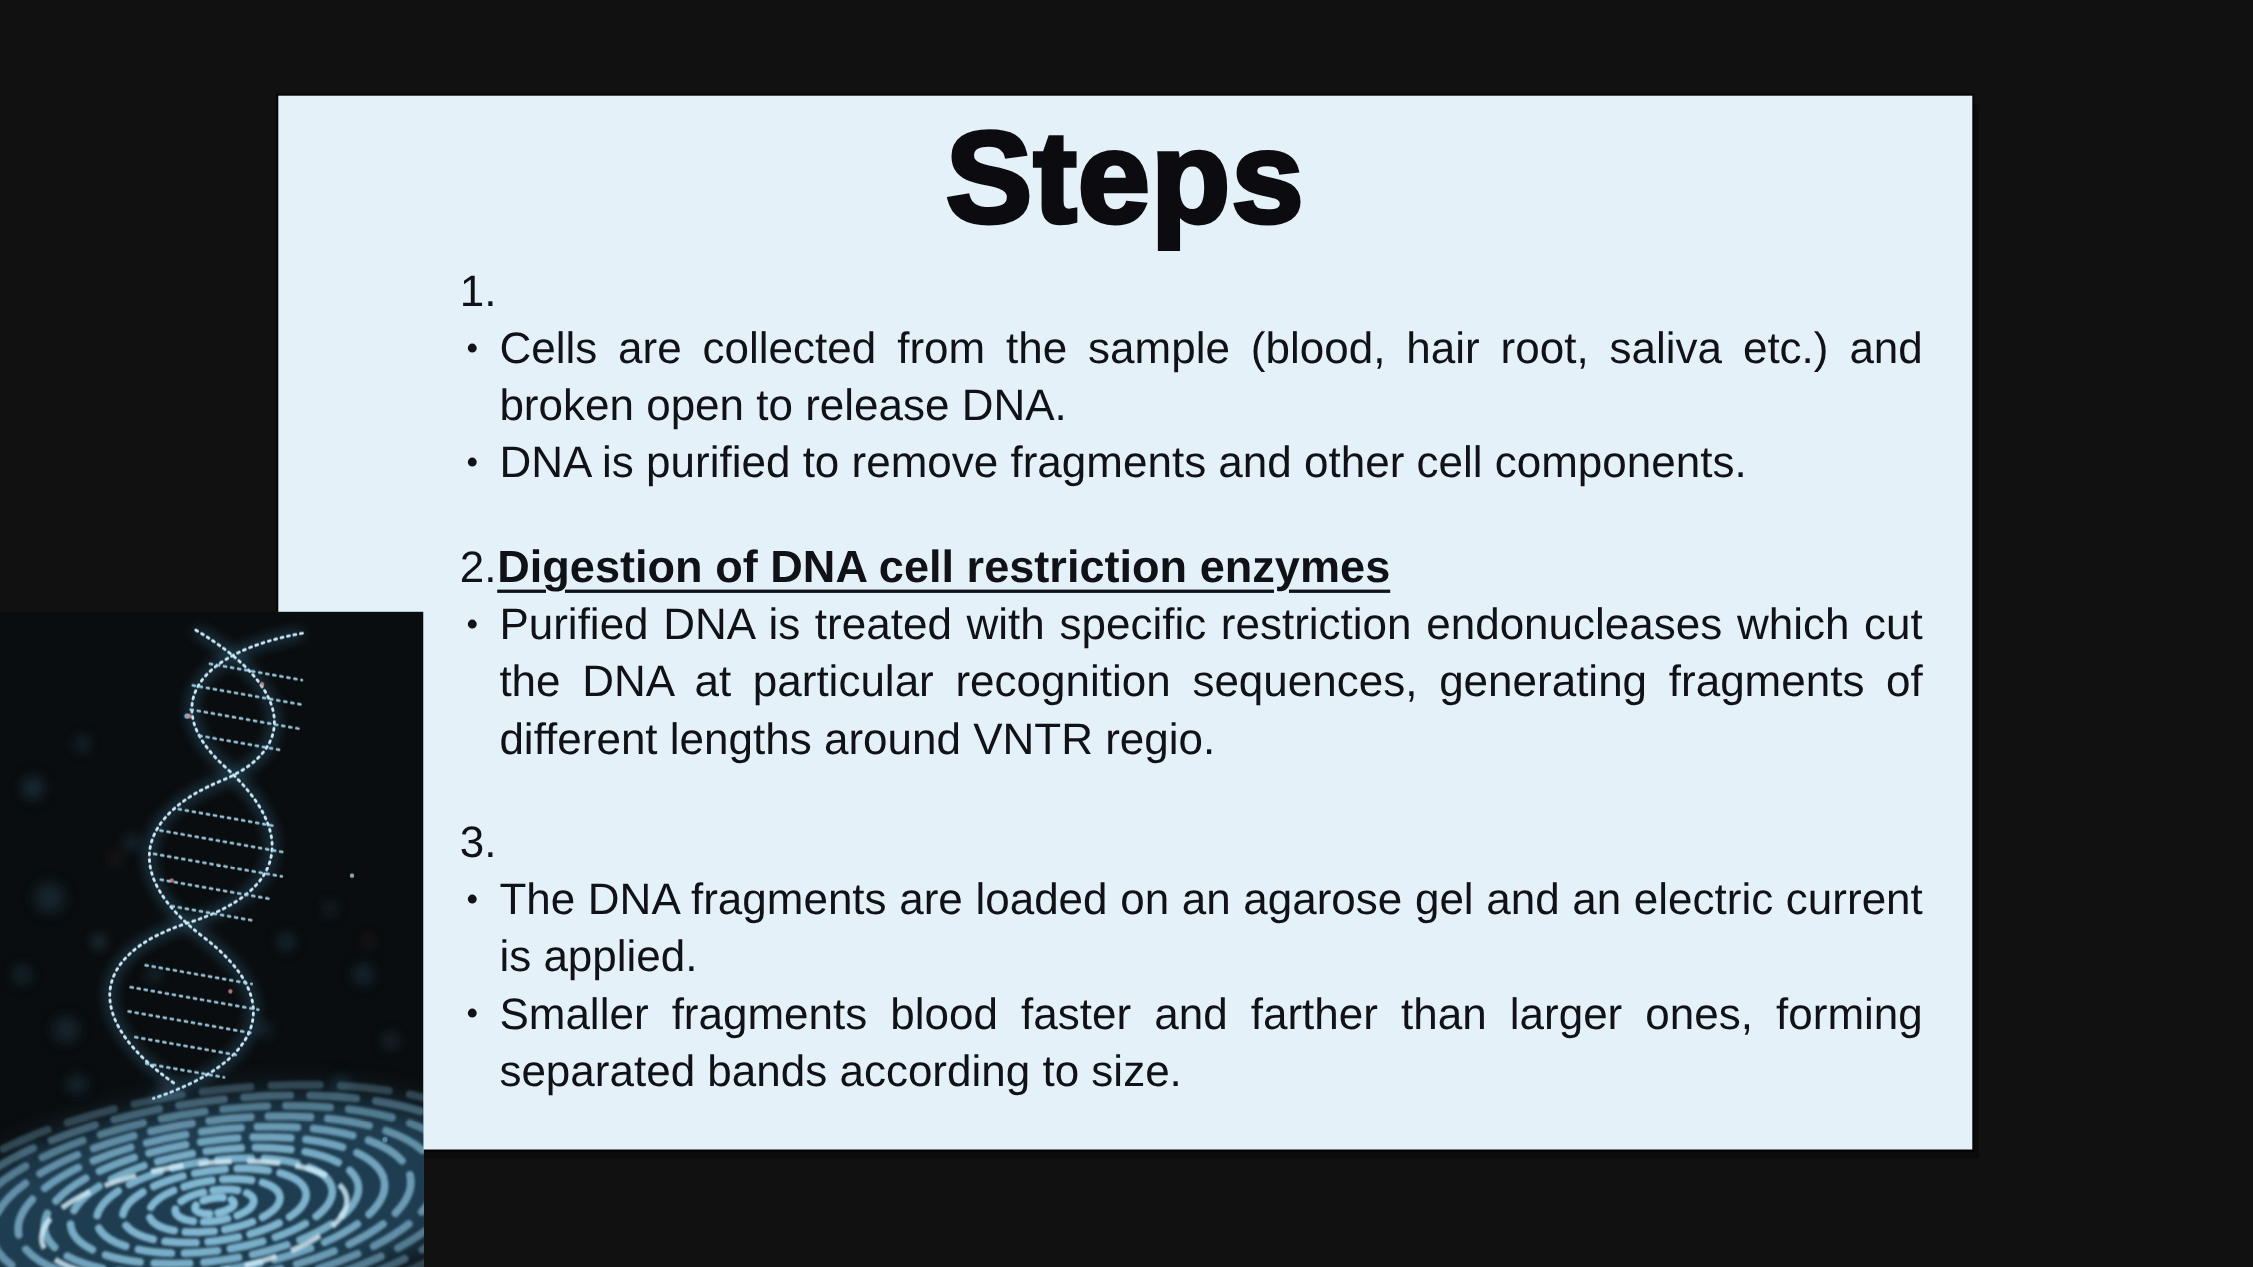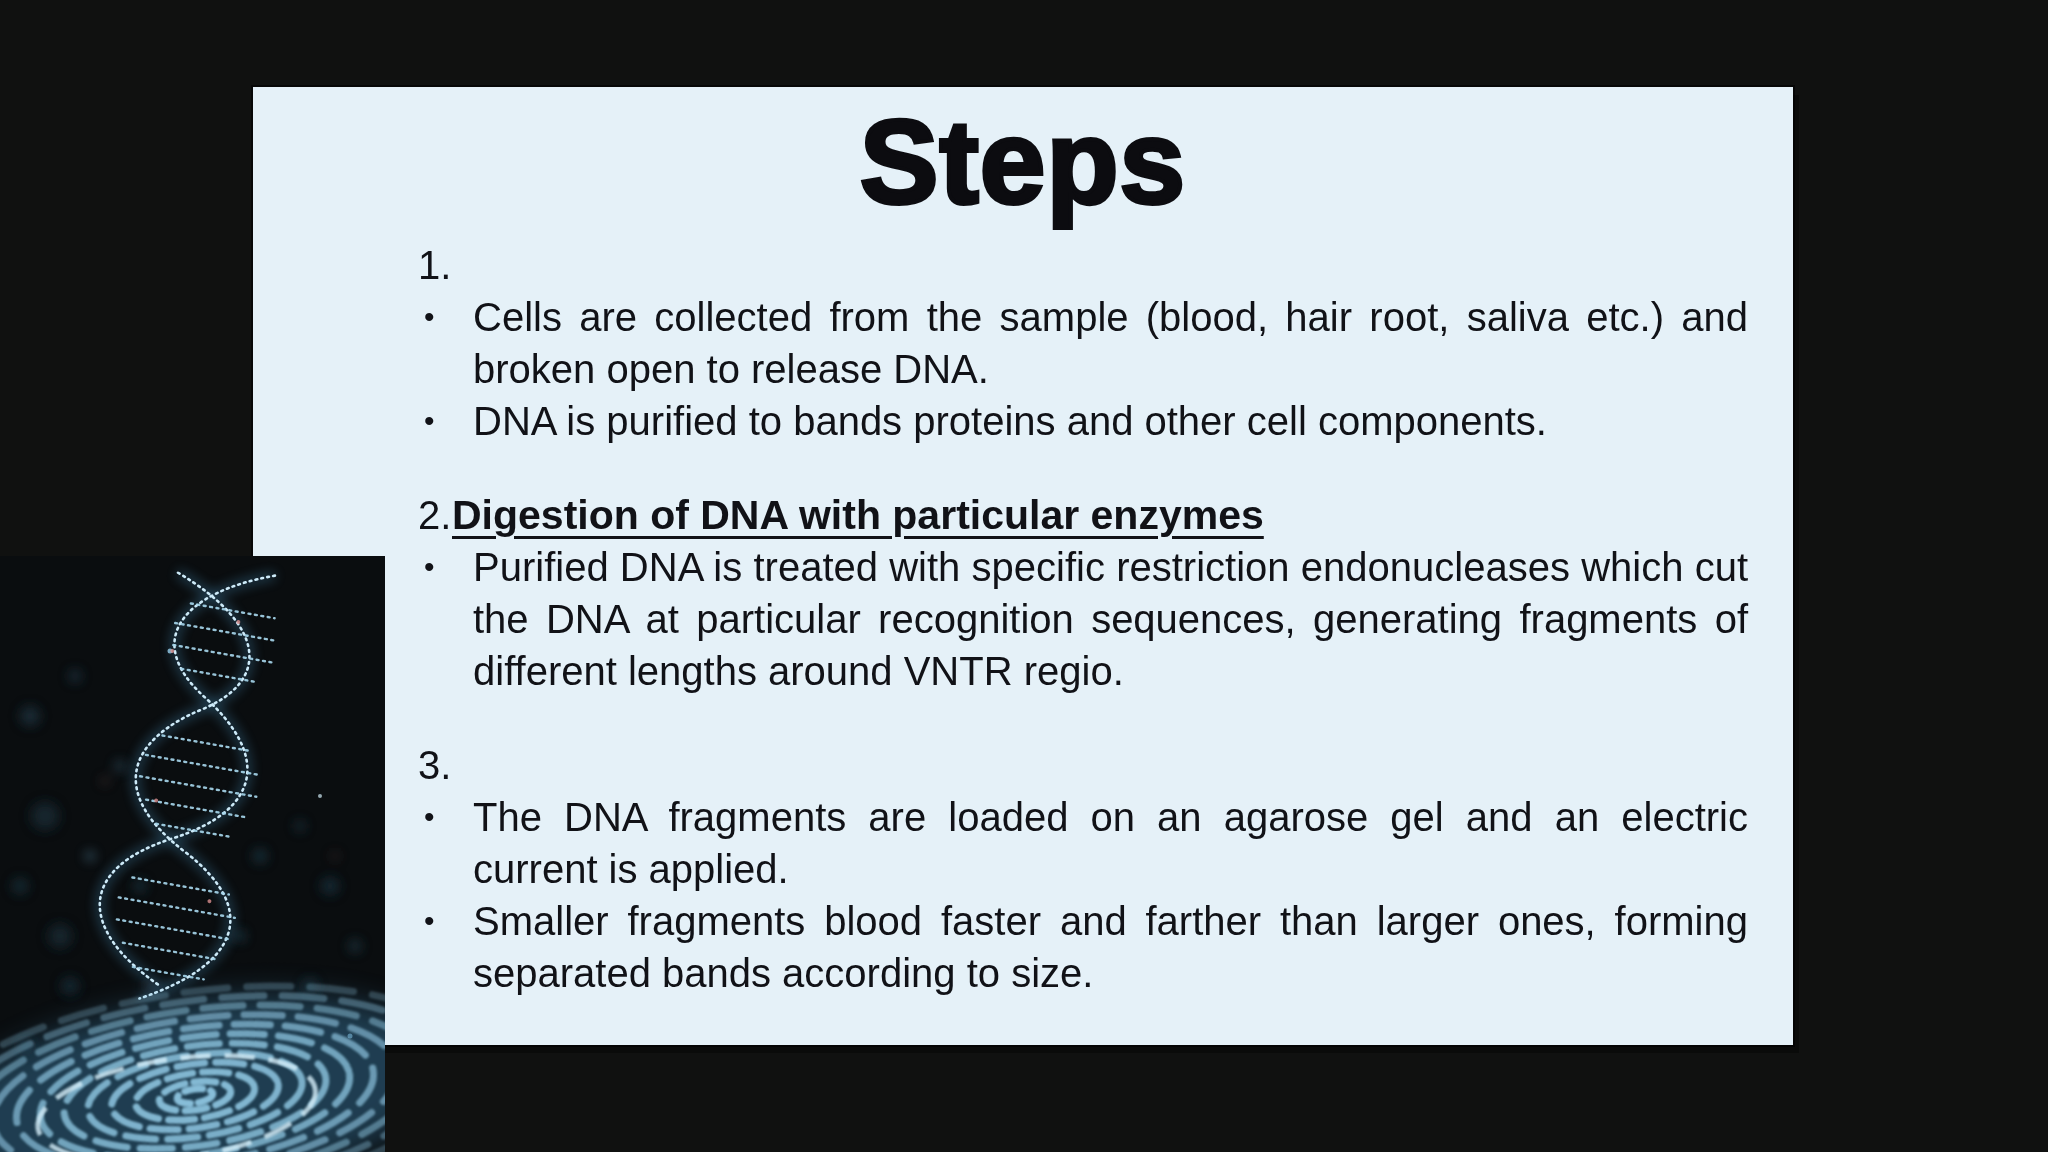--- a/index.html
+++ b/index.html
@@ -64,21 +64,20 @@
   .bullet-dot {
     flex: 0 0 30px;
     width: 30px;
     font-size: 30px;
     line-height: 52px;
     color: #111217;
   }
   .bullet-text {
     flex: 1 1 auto;
     text-align: justify;
-    margin-left: 19px;
   }
 </style>
 </head>
 <body>
 
 <div class="stage">
 
   <div class="panel">
     <h1 class="title">Steps</h1>
 
@@ -88,29 +87,29 @@
         <div class="sec-heading">
           <span class="sec-num">1.</span>
         </div>
         <ul class="bullets">
           <li>
             <span class="bullet-dot">•</span>
             <span class="bullet-text">Cells are collected from the sample (blood, hair root, saliva etc.) and broken open to release DNA.</span>
           </li>
           <li>
             <span class="bullet-dot">•</span>
-            <span class="bullet-text">DNA is purified to bands proteins and other cell components.</span>
+            <span class="bullet-text">DNA is purified to remove fragments and other cell components.</span>
           </li>
         </ul>
       </div>
 
       <div class="section">
         <div class="sec-heading">
           <span class="sec-num">2.</span>
-          <span class="sec-title">Digestion of DNA with particular enzymes</span>
+          <span class="sec-title">Digestion of DNA cell restriction enzymes</span>
         </div>
         <ul class="bullets">
           <li>
             <span class="bullet-dot">•</span>
             <span class="bullet-text">Purified DNA is treated with specific restriction endonucleases which cut the DNA at particular recognition sequences, generating fragments of different lengths around VNTR regio.</span>
           </li>
         </ul>
       </div>
 
       <div class="section">

